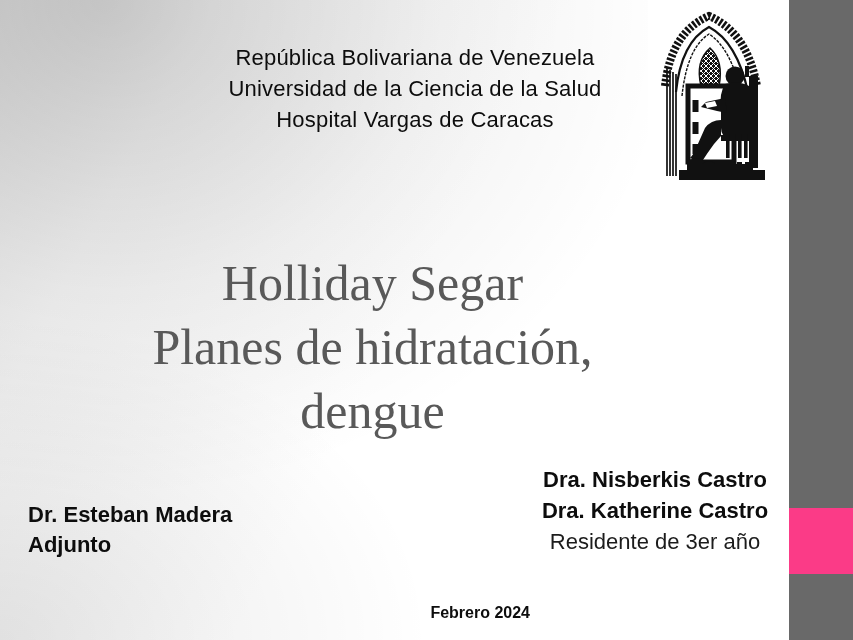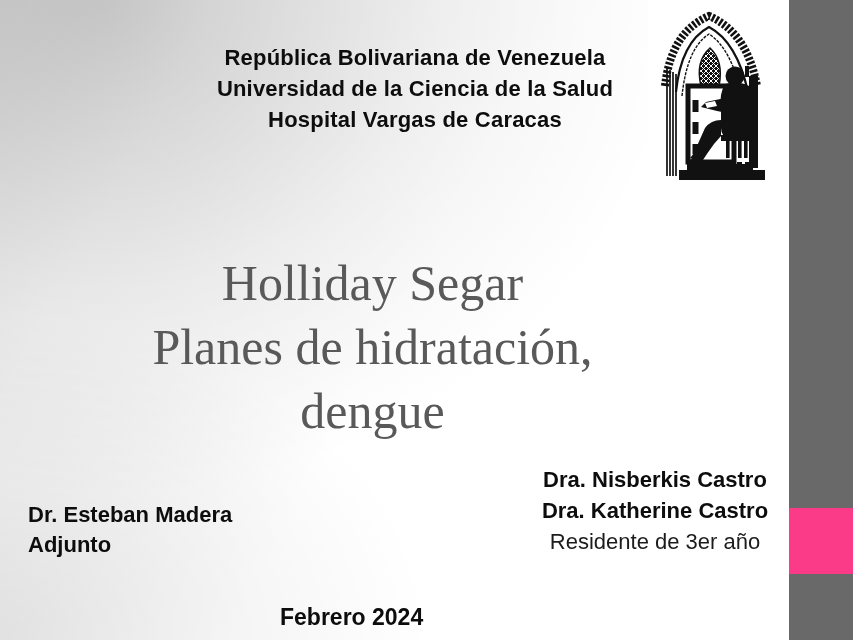--- a/index.html
+++ b/index.html
@@ -27,21 +27,21 @@
   }
   .logo-box{
     position:absolute; left:648px; top:0;
     width:141px; height:188px;
     background:#ffffff;
   }
   .logo-box svg{position:absolute; left:10px; top:6px;}
   .header{
     position:absolute; left:165px; top:42px; width:500px;
     text-align:center;
-    font-weight:bold; font-size:22px; line-height:31px;
+    font-weight:normal; font-size:22px; line-height:31px;
     color:#0d0d0d;
     letter-spacing:0.2px;
   }
   .title{
     position:absolute; left:25px; top:210px; width:695px;
     text-align:center;
     font-family:"Liberation Serif","DejaVu Serif",serif;
     font-size:50px; line-height:64px;
     color:#595959;
     margin-top:41px;
@@ -55,22 +55,22 @@
   .right-credit{
     position:absolute; left:524px; top:464px; width:262px;
     text-align:center;
     font-size:22px; line-height:31px;
     color:#0d0d0d;
   }
   .right-credit .bold{font-weight:bold;}
   .right-credit .regular{font-weight:normal; color:#1c1c1c;}
   .date{
     position:absolute; left:280px; top:604px; width:250px;
-    text-align:left;
-    font-weight:bold; font-size:23px;
+    text-align:right;
+    font-weight:bold; font-size:16px;
     color:#0d0d0d;
   }
 </style>
 </head>
 <body>
 
 <div class="slide">
 
   <div class="right-band"></div>
   <div class="pink-accent"></div>

